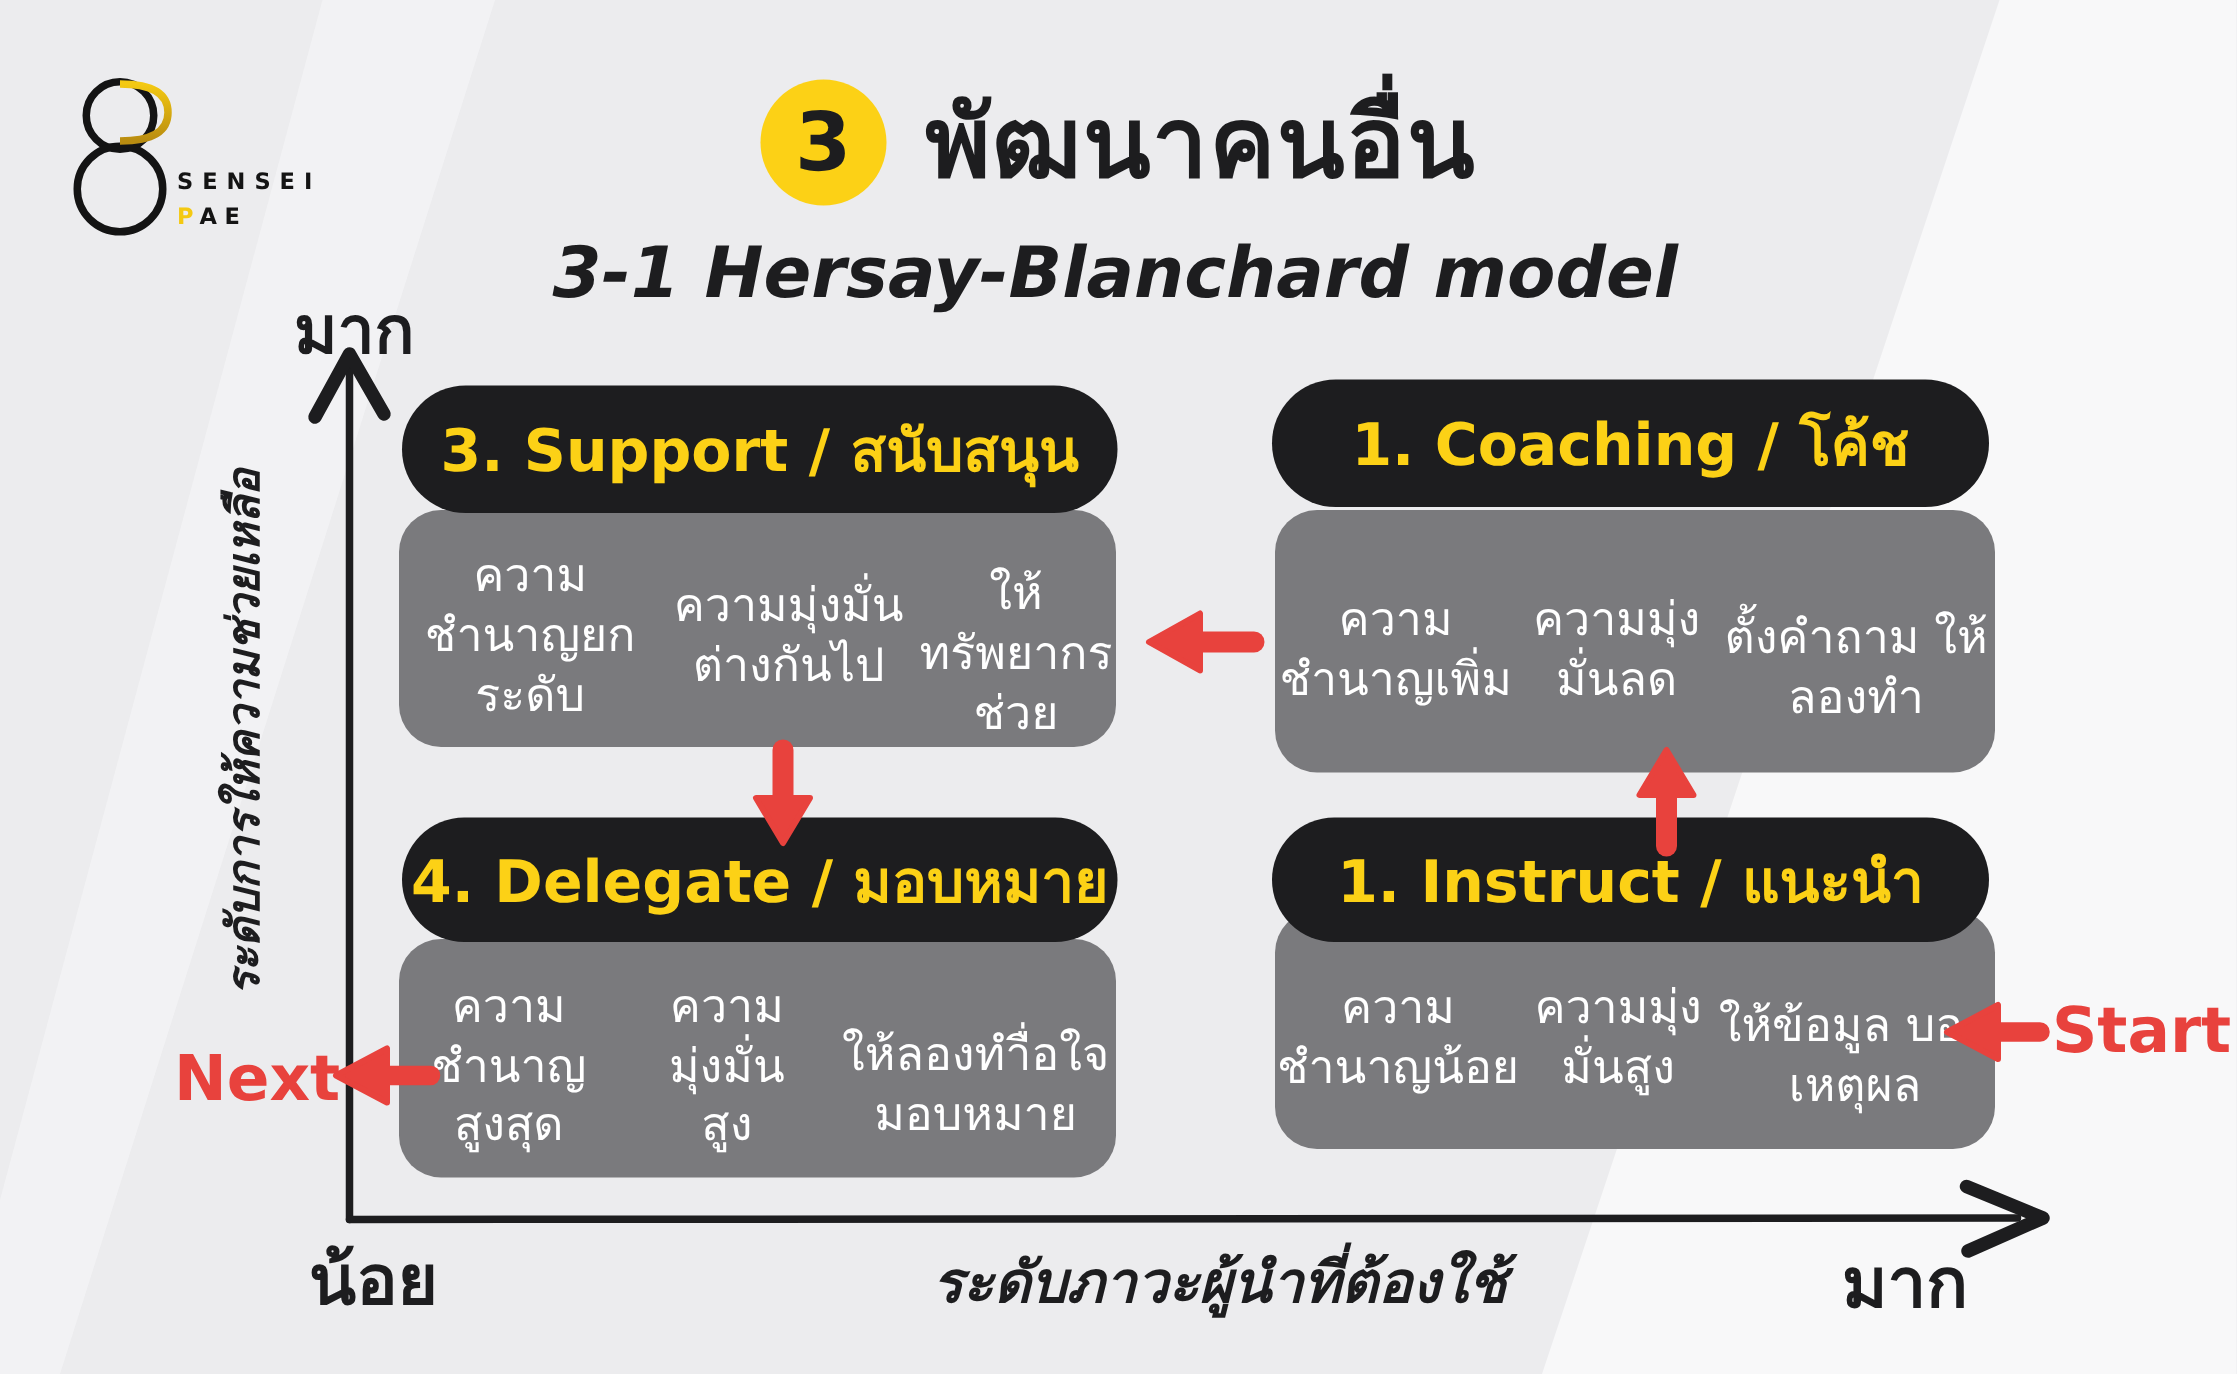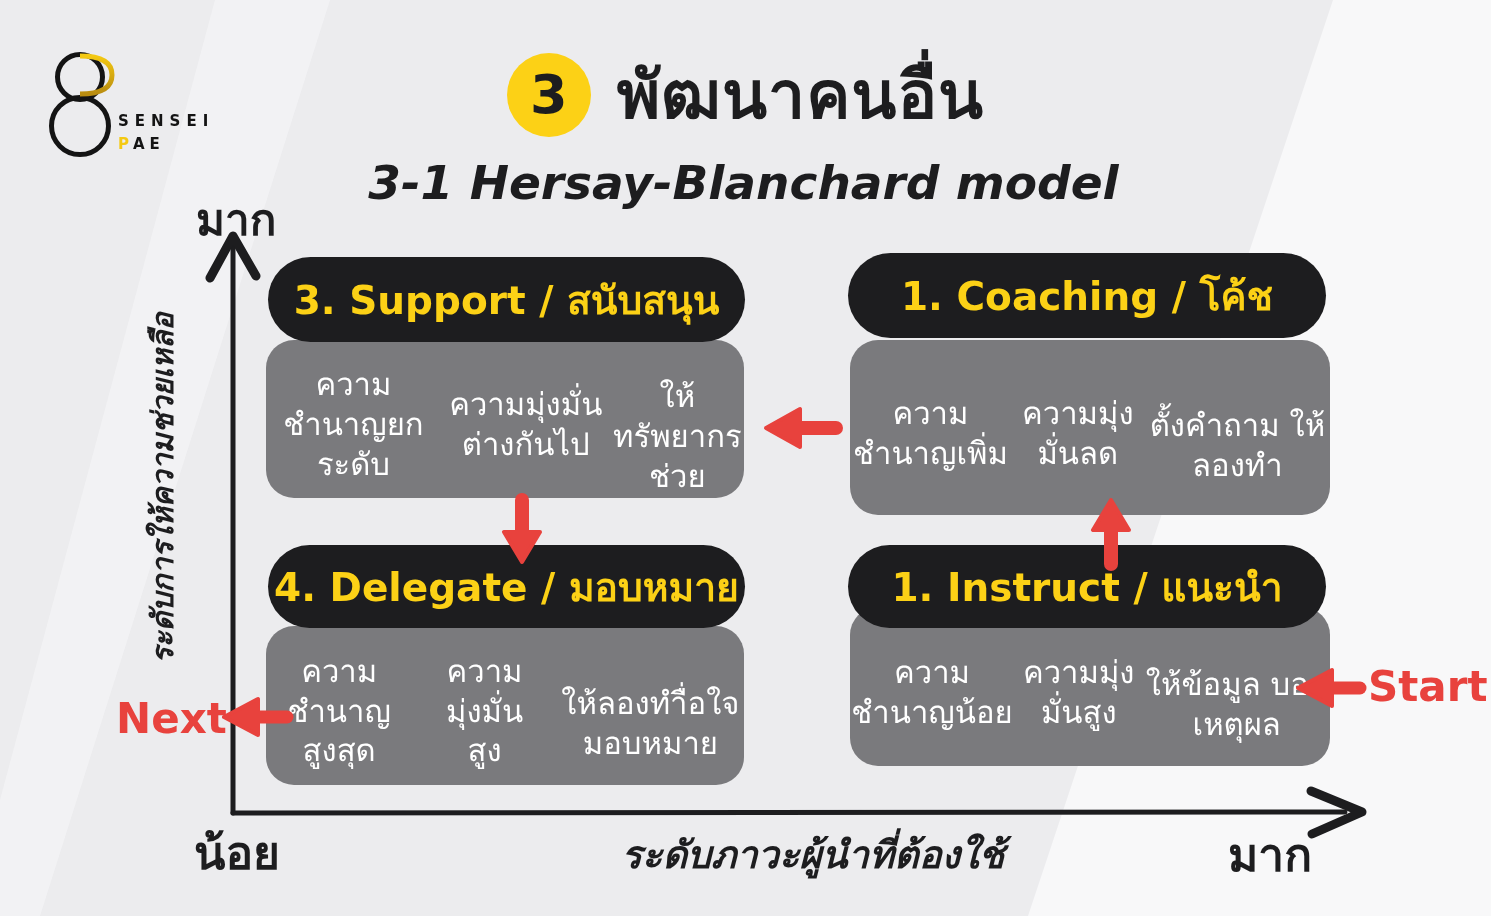--- a/index.html
+++ b/index.html
@@ -27,21 +27,21 @@
     background:var(--accent-yellow,#fcd116);
     display:flex; align-items:center; justify-content:center;
     font-size:54px; font-weight:800; color:#1d1d1f; }
   .title { font-size:66px; font-weight:800; letter-spacing:1px; }
   .subtitle { position:absolute; left:0; right:4px; top:155px; text-align:center;
     font-size:47px; font-weight:700; font-style:italic; }
 
   
   .axis-text { position:absolute; font-weight:800; }
   .y-max   { left:196px; top:184px; font-size:44px; }
-  .origin  { left:194px; top:816px; font-size:46px; }
+  .origin  { left:206px; top:816px; font-size:46px; }
   .x-max   { left:1228px; top:818px; font-size:46px; }
   .y-title { left:162px; top:488px; transform:translate(-50%,-50%) rotate(-90deg);
     white-space:nowrap; font-size:30px; font-weight:600; font-style:italic; }
   .x-title { left:813px; top:824px; transform:translateX(-50%);
     white-space:nowrap; font-size:38px; font-weight:700; font-style:italic; }
 
   
   .pill { position:absolute; background:var(--pill-black,#1d1d1f);
     border-radius:48px; display:flex; align-items:center; justify-content:center;
     color:var(--accent-yellow,#f2d40e); font-size:39px; font-weight:600;

